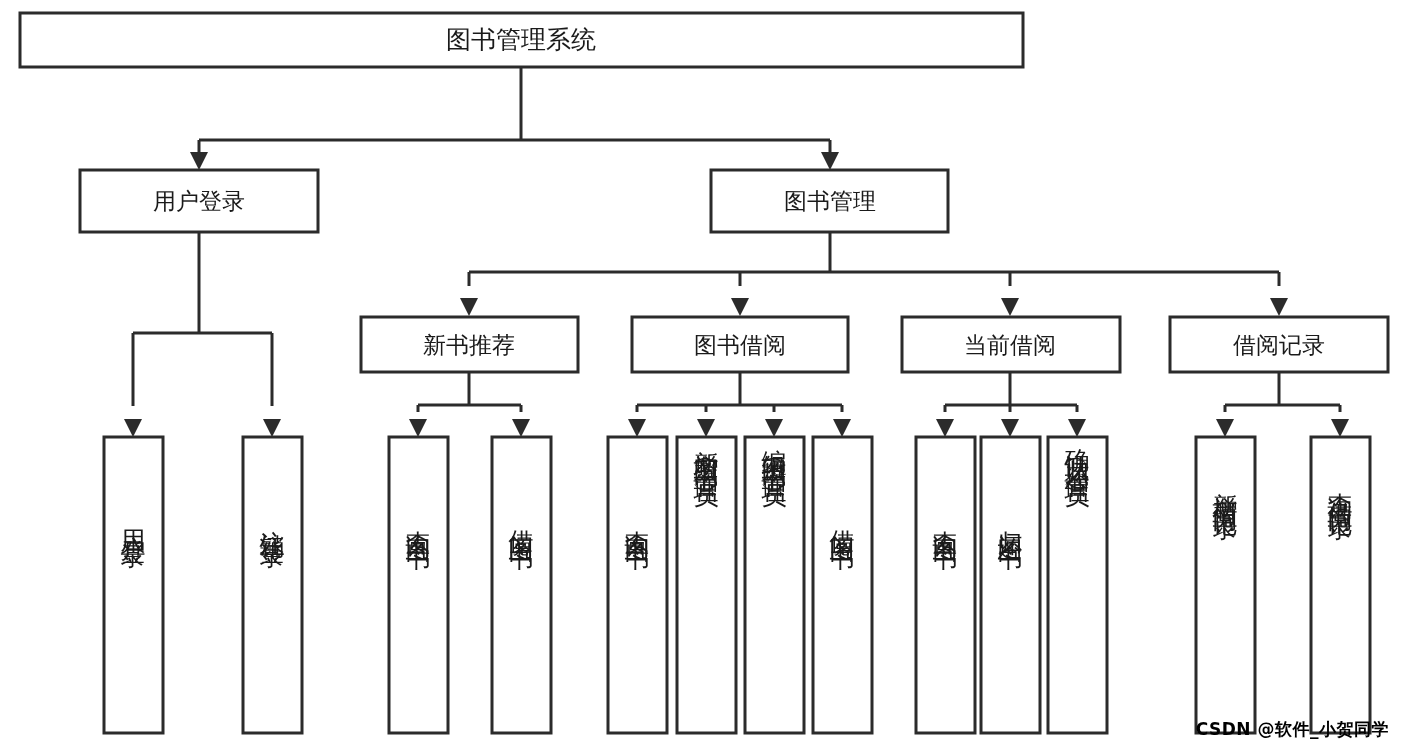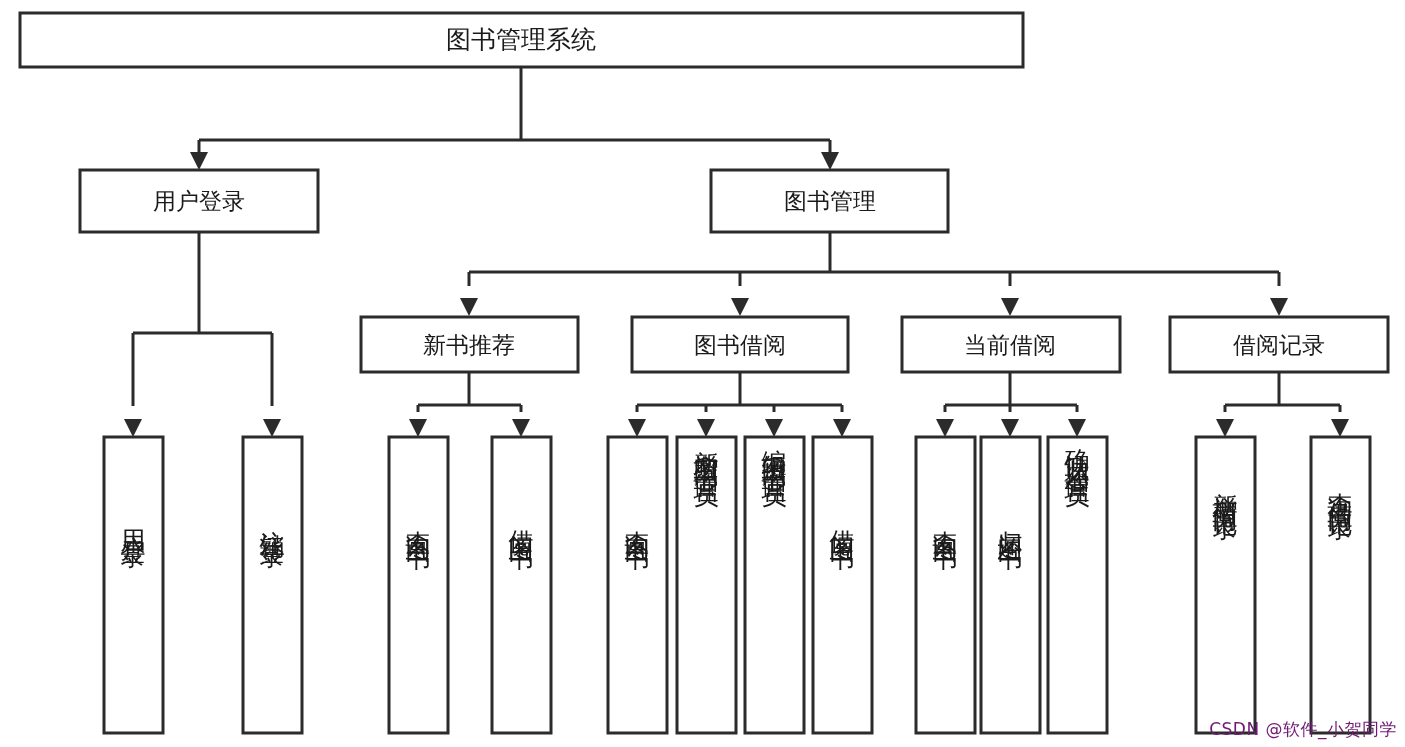--- a/index.html
+++ b/index.html
@@ -46,28 +46,29 @@
     stroke-width: 3;
     fill: none;
     stroke-linecap: butt;
   }
   .arrow-head {
     fill: #2b2b2b;
     stroke: none;
   }
   .watermark {
     position: absolute;
-    right: 8px;
+    right: 16px;
     bottom: 6px;
     font-family: "DejaVu Sans", "Liberation Sans", sans-serif;
     font-size: 17px;
-    color: #701a75;
+    color: #000000;
     white-space: nowrap;
     letter-spacing: 0.5px;
     pointer-events: none;
+    font-weight: bold;
   }
 </style>
 </head>
 <body>
 
 <div id="diagram-root">
   <svg width="1405" height="747" viewBox="0 0 1405 747" xmlns="http://www.w3.org/2000/svg">
     <defs>
       <g id="arrowdown">
         <path class="arrow-head" d="M -9,-16 L 9,-16 L 0,2 Z"></path>

